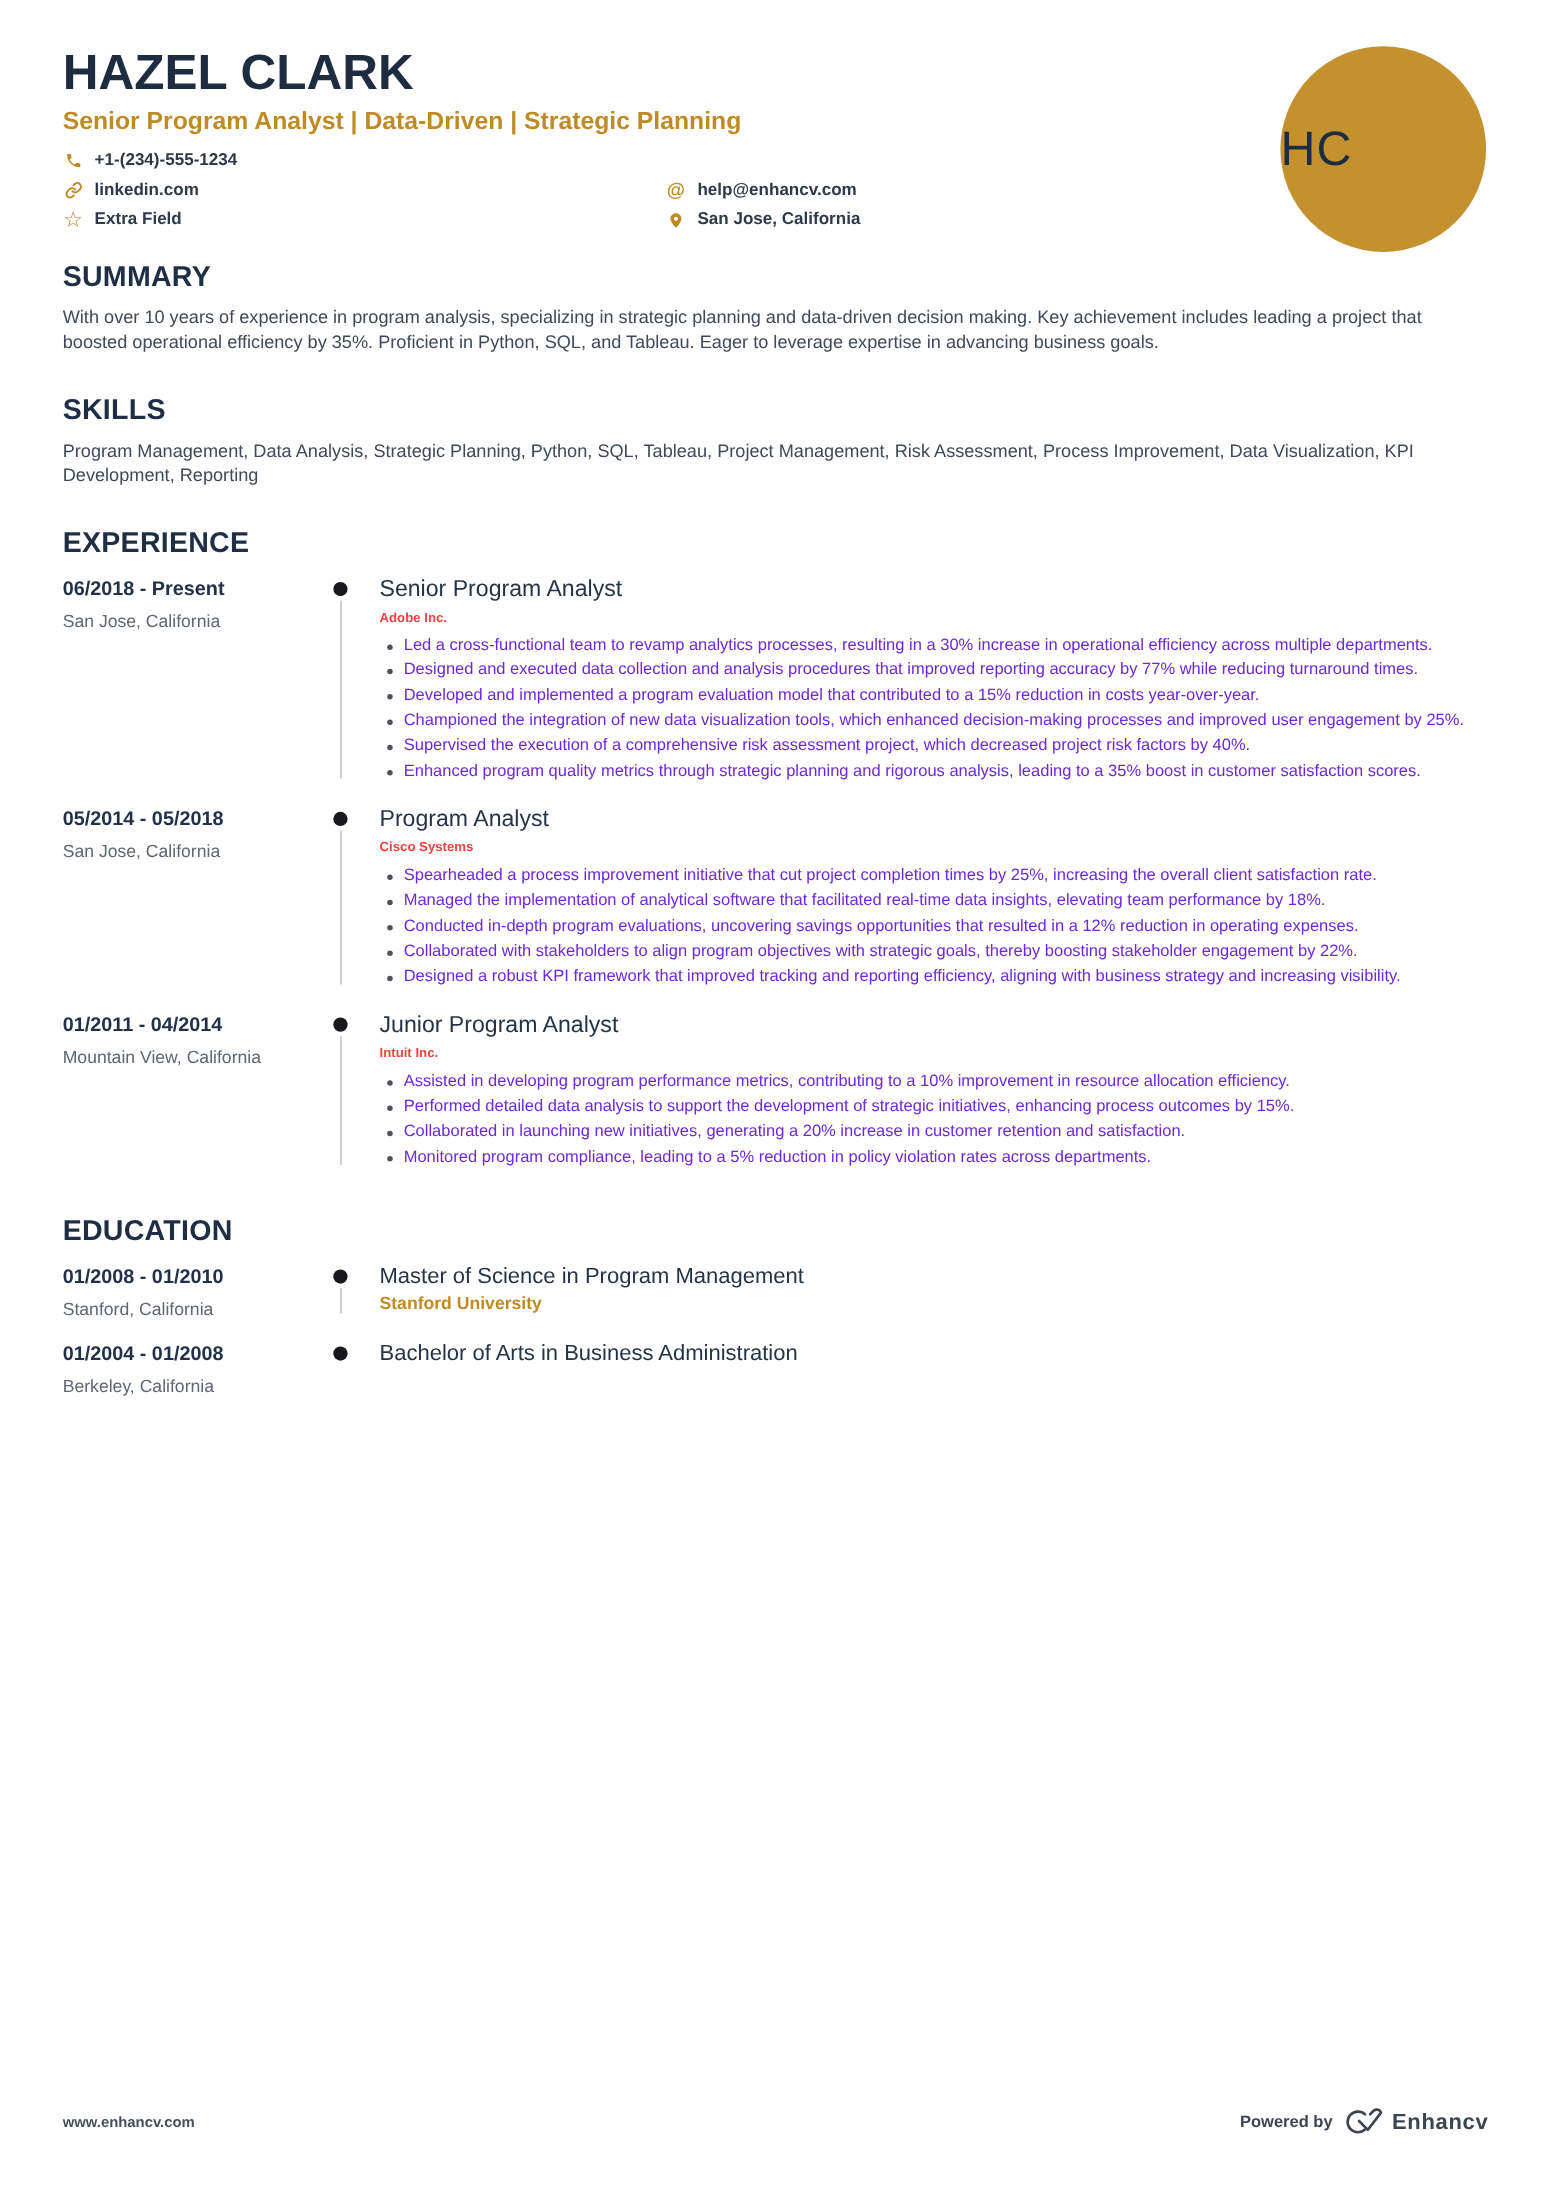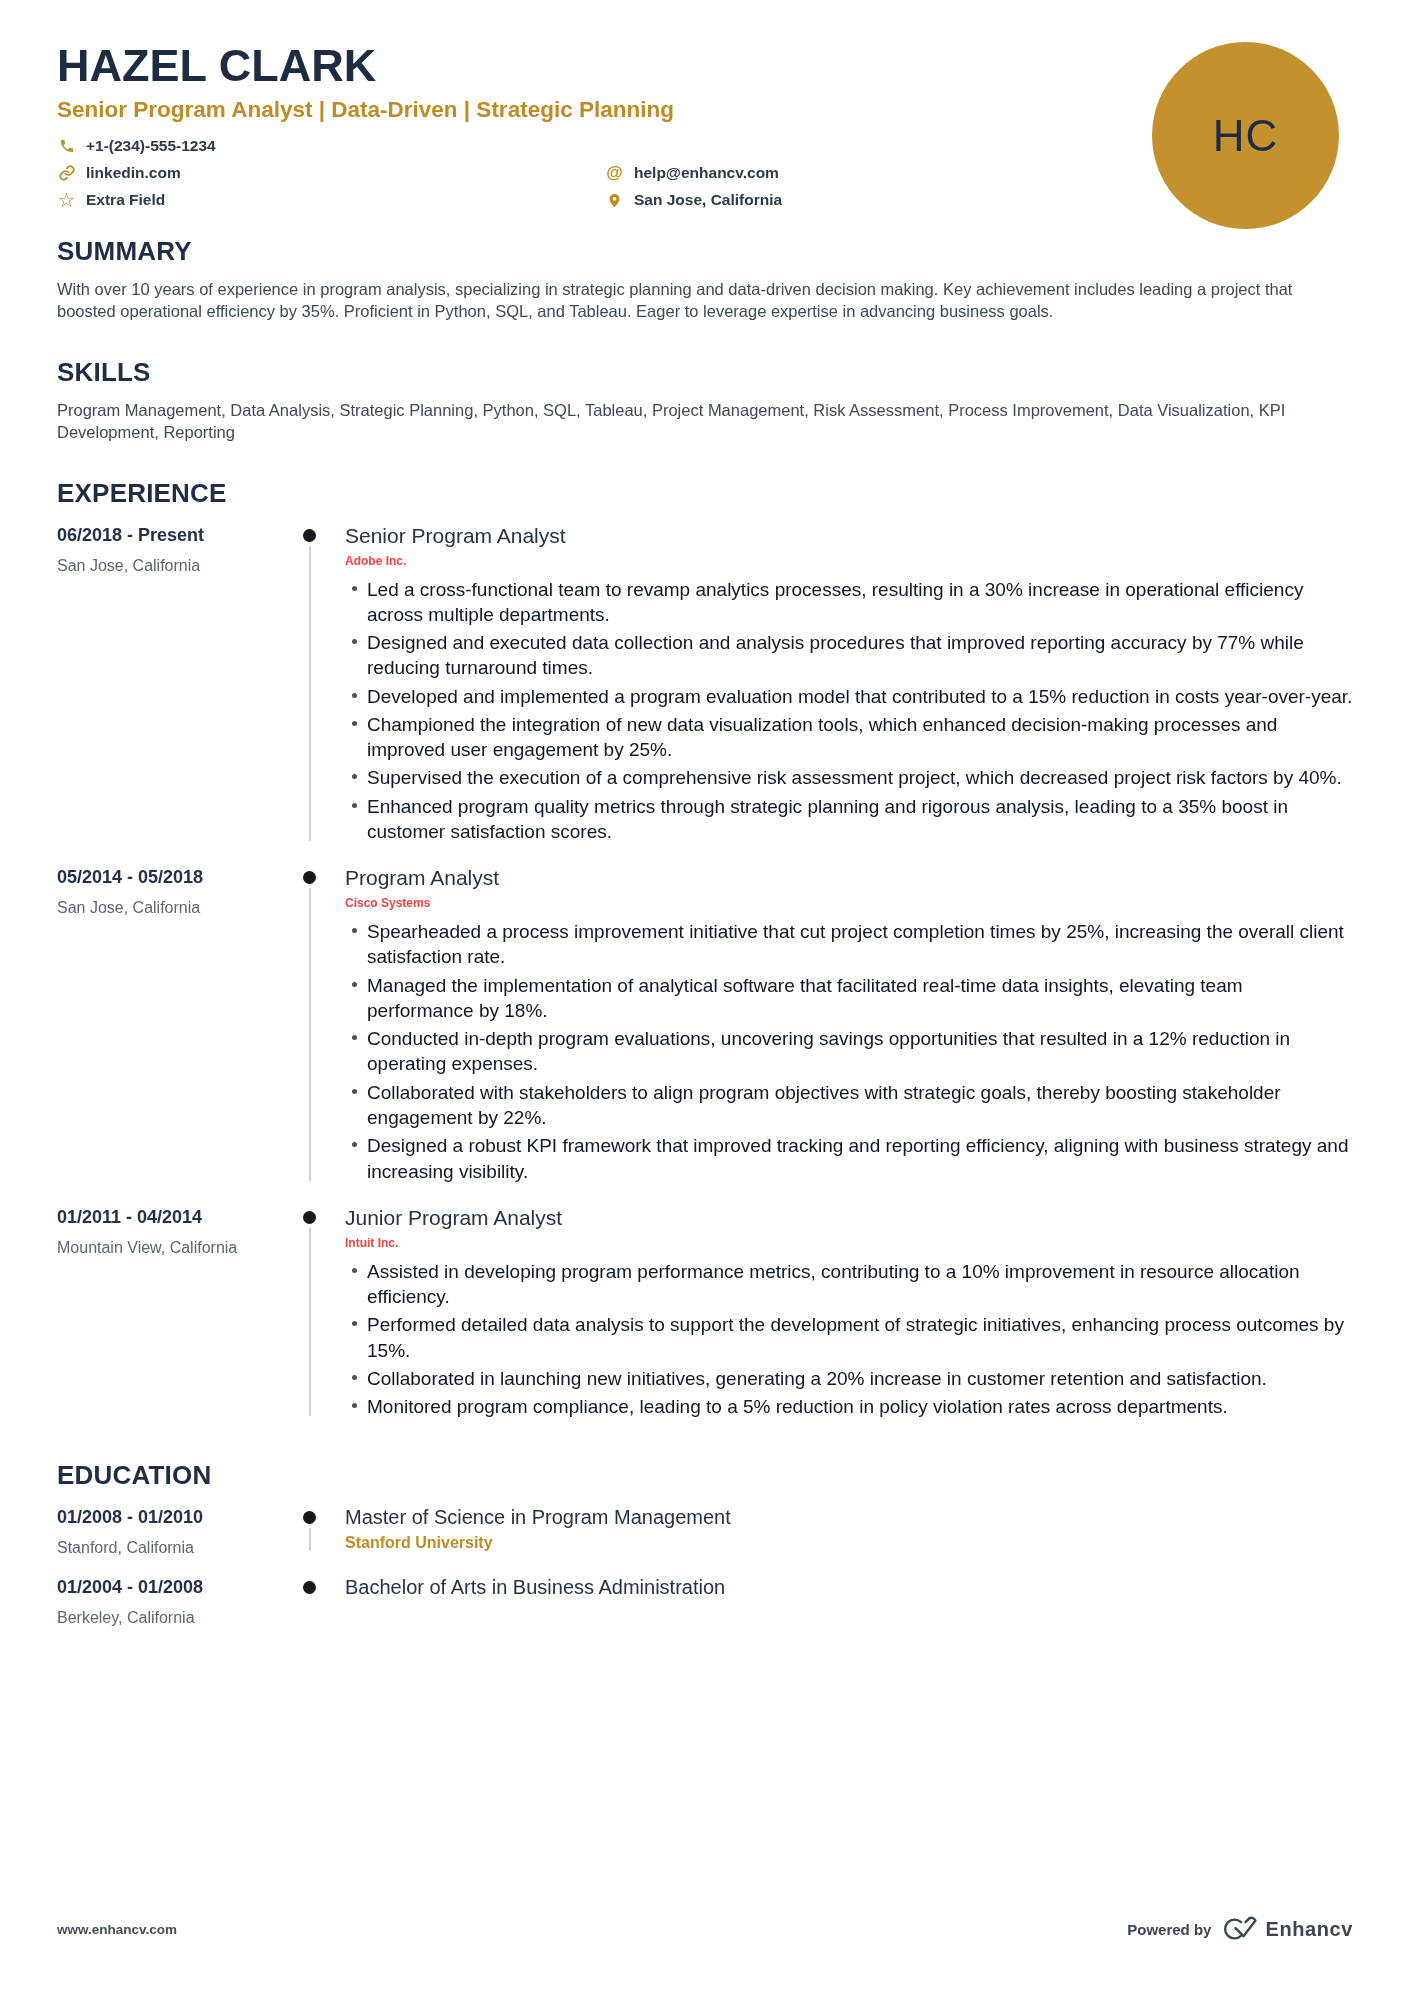--- a/index.html
+++ b/index.html
@@ -16,43 +16,43 @@
   .name { font-size:45px; font-weight:800; color:#1E2C42; line-height:1.15; letter-spacing:0; }
   .jobline { margin-top:5px; font-size:22.5px; font-weight:700; color:#BE8B25; }
   .contacts { margin-top:10px; display:flex;align-items:flex-end; }
   .ccol { display:flex; flex-direction:column; }
   .ccol.left { width:548px; }
   .citem { display:flex; align-items:center; gap:10px; height:27px; font-size:15.5px; font-weight:700; color:#2E3949; }
   .cicon { width:19px; display:inline-flex; justify-content:center; align-items:center; color:#BE8B25; flex:0 0 19px; }
   .cicon svg { display:block; }
   .cicon.at { font-size:17px; font-weight:700; }
   .cicon.star { font-size:20px; line-height:1; }
-  .avatar { position:absolute; top:2px; right:14px; width:187px; height:187px; border-radius:50%;
-    background:#C4912F; display:flex; align-items:center; justify-content:center; }
+  .avatar { position:absolute; top:2px; right:2px; width:187px; height:187px; border-radius:50%;
+    background:#C4912F; display:flex; align-items:center; justify-content:flex-start; }
   .avatar span { font-size:44px; color:#1E2C42; font-weight:500; letter-spacing:1px; }
   
   .sec-heading { font-size:26px; font-weight:800; color:#1F2D45; letter-spacing:0.2px; }
   .summary-sec { margin-top:22px; }
   .skills-sec { margin-top:34px; }
   .exp-sec { margin-top:34px; }
   .edu-sec { margin-top:38px; }
   .bodytext { margin-top:12px; font-size:16.5px; line-height:1.33; color:#3E4959; }
   
   .entries { margin-top:14px; }
   .entry { display:grid; grid-template-columns:240px 48px 1fr; }
   .entry + .entry { margin-top:18px; }
   .e-date { font-size:18px; font-weight:700; color:#22304A; line-height:25px; }
   .e-loc { margin-top:9px; font-size:16px; font-weight:400; color:#5D6675; }
   .tl { position:relative; }
   .tl .dot { position:absolute; left:6px; top:6px; width:13px; height:13px; border-radius:50%; background:#17191F; }
   .tl .line { position:absolute; left:11.5px; top:23px; bottom:6px; width:2px; background:#CDD1D6; }
   .e-title { font-size:21px; font-weight:500; color:#253349; line-height:26px; }
   .e-company { margin-top:5px; font-size:12px; font-weight:700; color:#ef4444; }
   .bullets { margin-top:9px; list-style:none; }
-  .bullets li { position:relative; padding-left:22px; font-size:19px; line-height:1.33; color:#0f172a; margin-bottom:3px; }
+  .bullets li { position:relative; padding-left:22px; font-size:15px; line-height:1.33; color:#6d28d9; margin-bottom:3px; }
   .bullets li::before { content:""; position:absolute; left:7px; top:9px; width:5px; height:5px; border-radius:50%; background:#49535F; }
   .edu-degree { font-size:20px; font-weight:500; color:#253349; line-height:25px; }
   .edu-school { margin-top:4px; font-size:16px; font-weight:700; color:#BE8B25; }
   
   .footer { margin-top:auto; display:flex; justify-content:space-between; align-items:center; padding:30px 0 52px 0;font-weight:bold; }
   .site { font-size:13.5px; color:#454F5B; }
   .powered { display:flex; align-items:center; gap:4px; color:#3C4552; }
   .powered .pb { font-size:15px; }
   .powered .brand { font-size:20px; letter-spacing:0.6px; }
   .logo svg { display:block; }

